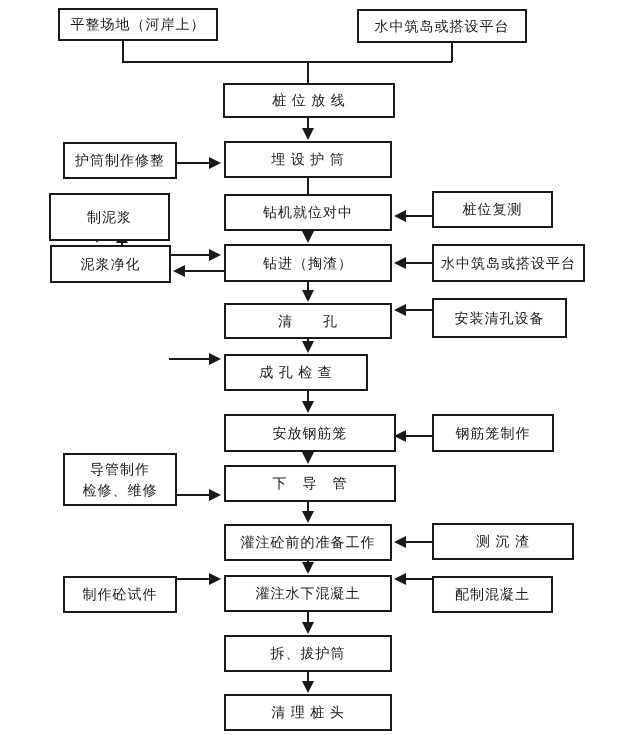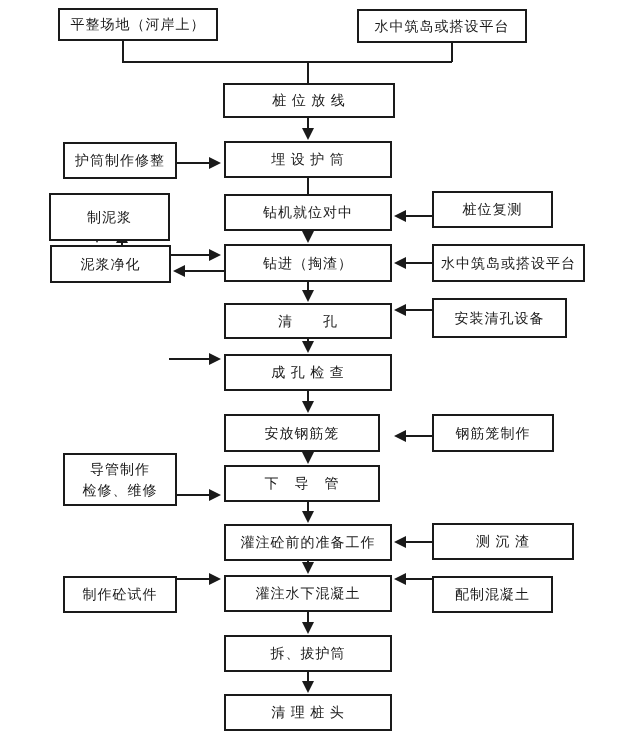--- a/index.html
+++ b/index.html
@@ -60,23 +60,23 @@
   </svg>
 
   <div class="node" style="left:58px;top:8px;width:160px;height:33px">平整场地（河岸上）</div>
   <div class="node" style="left:357px;top:9px;width:170px;height:34px">水中筑岛或搭设平台</div>
 
   <div class="node" style="left:223px;top:83px;width:172px;height:35px">桩 位 放 线</div>
   <div class="node" style="left:224px;top:141px;width:168px;height:37px">埋 设 护 筒</div>
   <div class="node" style="left:224px;top:194px;width:168px;height:37px">钻机就位对中</div>
   <div class="node" style="left:224px;top:244px;width:168px;height:38px">钻进（掏渣）</div>
   <div class="node" style="left:224px;top:303px;width:168px;height:36px">清　　孔</div>
-  <div class="node" style="left:224px;top:354px;width:168px;height:37px">成 孔 检 查</div>
-  <div class="node" style="left:224px;top:414px;width:156px;height:38px">安放钢筋笼</div>
-  <div class="node" style="left:224px;top:465px;width:156px;height:37px">下　导　管</div>
+  <div class="node" style="left:224px;top:354px;width:144px;height:37px">成 孔 检 查</div>
+  <div class="node" style="left:224px;top:414px;width:172px;height:38px">安放钢筋笼</div>
+  <div class="node" style="left:224px;top:465px;width:172px;height:37px">下　导　管</div>
   <div class="node" style="left:224px;top:524px;width:168px;height:37px">灌注砼前的准备工作</div>
   <div class="node" style="left:224px;top:575px;width:168px;height:37px">灌注水下混凝土</div>
   <div class="node" style="left:224px;top:635px;width:168px;height:37px">拆、拔护筒</div>
   <div class="node" style="left:224px;top:694px;width:168px;height:37px">清 理 桩 头</div>
 
   <div class="node" style="left:63px;top:142px;width:114px;height:37px">护筒制作修整</div>
   <div class="node" style="left:49px;top:193px;width:121px;height:48px">制泥浆</div>
   <div class="node" style="left:50px;top:245px;width:121px;height:38px">泥浆净化</div>
   <div class="node" style="left:63px;top:453px;width:114px;height:53px">导管制作
 检修、维修</div>

